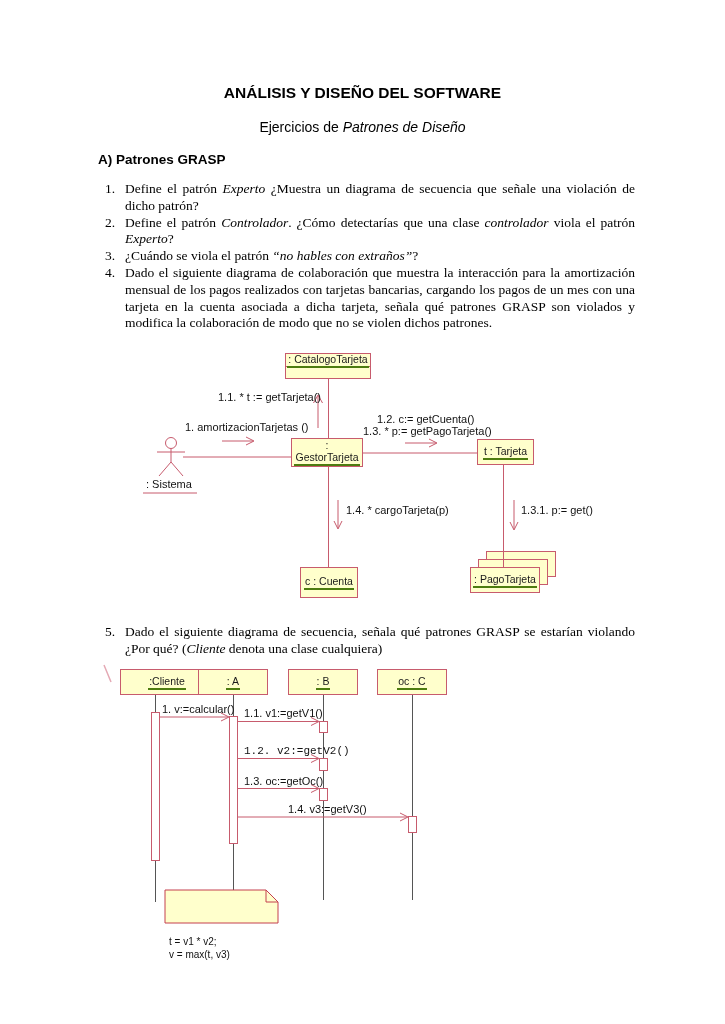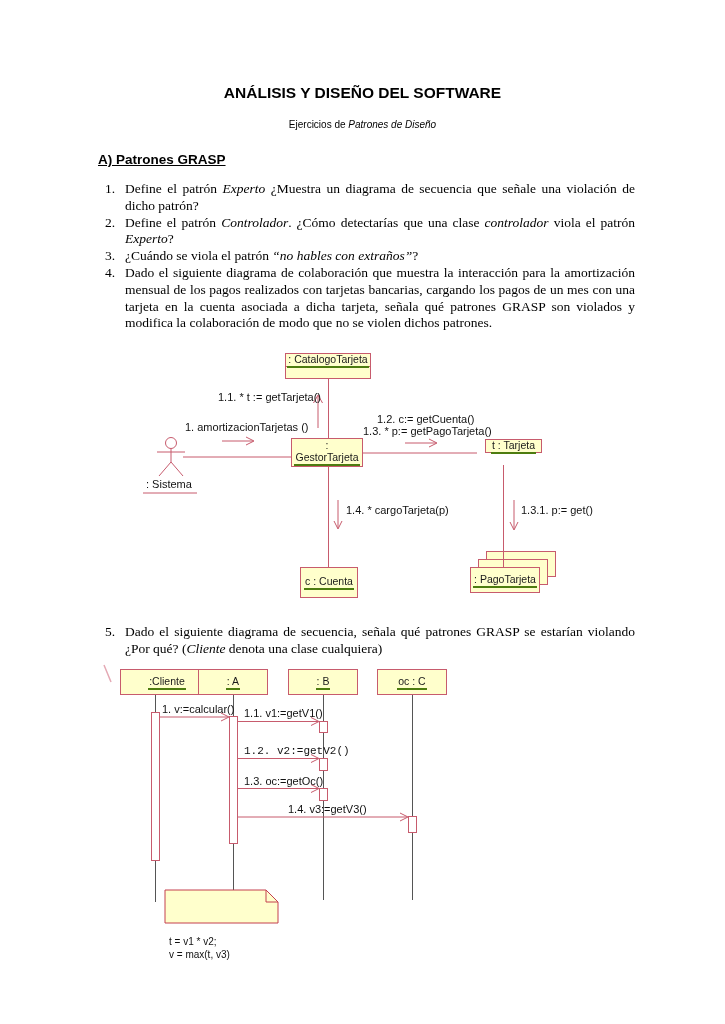--- a/index.html
+++ b/index.html
@@ -2,24 +2,24 @@
 <html><head>
 <meta charset="utf-8">
 <style>
   html,body{margin:0;padding:0;background:#ffffff;}
   .page{position:relative;width:725px;height:1024px;background:#ffffff;overflow:hidden;
         font-family:"Liberation Serif",serif;color:#000;}
   
   .doc-title{position:absolute;top:84px;left:0;width:725px;text-align:center;
              font-family:"Liberation Sans",sans-serif;font-weight:bold;font-size:15.5px;}
   .doc-subtitle{position:absolute;top:119px;left:0;width:725px;text-align:center;
-                font-family:"Liberation Sans",sans-serif;font-size:10px;}
+                font-family:"Liberation Sans",sans-serif;font-size:14px;}
   .doc-subtitle i{font-style:italic;}
   .section-heading{position:absolute;top:152px;left:98px;
-                   font-family:"Liberation Sans",sans-serif;font-weight:bold;font-size:13.5px;text-decoration:underline;}
+                   font-family:"Liberation Sans",sans-serif;font-weight:bold;font-size:13.5px;}
   
   .ex-block{position:absolute;left:98px;width:537px;font-size:13.5px;line-height:16.8px;}
   .ex-item{display:flex;}
   .ex-num{width:27px;flex:0 0 27px;padding-left:7px;box-sizing:border-box;}
   .ex-text{flex:1;text-align:justify;}
   .ex-text i{font-style:italic;}
   
   .diagram{position:absolute;left:0;width:725px;}
   .diagram svg{position:absolute;left:0;top:0;z-index:5;pointer-events:none;}
   .ubox{position:absolute;background:#ffffcc;border:1px solid #c75b6d;box-sizing:border-box;
@@ -70,21 +70,21 @@
           <span class="uname">: CatalogoTarjeta</span>
         </div>
       <div class="comp-empty"></div>
     </div>
 
     <div class="ubox" style="left:291px;top:98px;width:72px;height:29px;line-height:12px;">
       <span>:</span>
       <span class="uname">GestorTarjeta</span>
     </div>
 
-    <div class="ubox" style="left:477px;top:99px;width:57px;height:14px;margin-left:8px;">
+    <div class="ubox" style="left:477px;top:99px;width:57px;height:26px;">
       <span class="uname">t : Tarjeta</span>
     </div>
 
     <div class="ubox" style="left:300px;top:227px;width:58px;height:31px;">
       <span class="uname">c : Cuenta</span>
     </div>
 
     <div class="ubox" style="left:486px;top:211px;width:70px;height:26px;"></div>
     <div class="ubox" style="left:478px;top:219px;width:70px;height:26px;"></div>
     <div class="ubox" style="left:470px;top:227px;width:70px;height:26px;">

